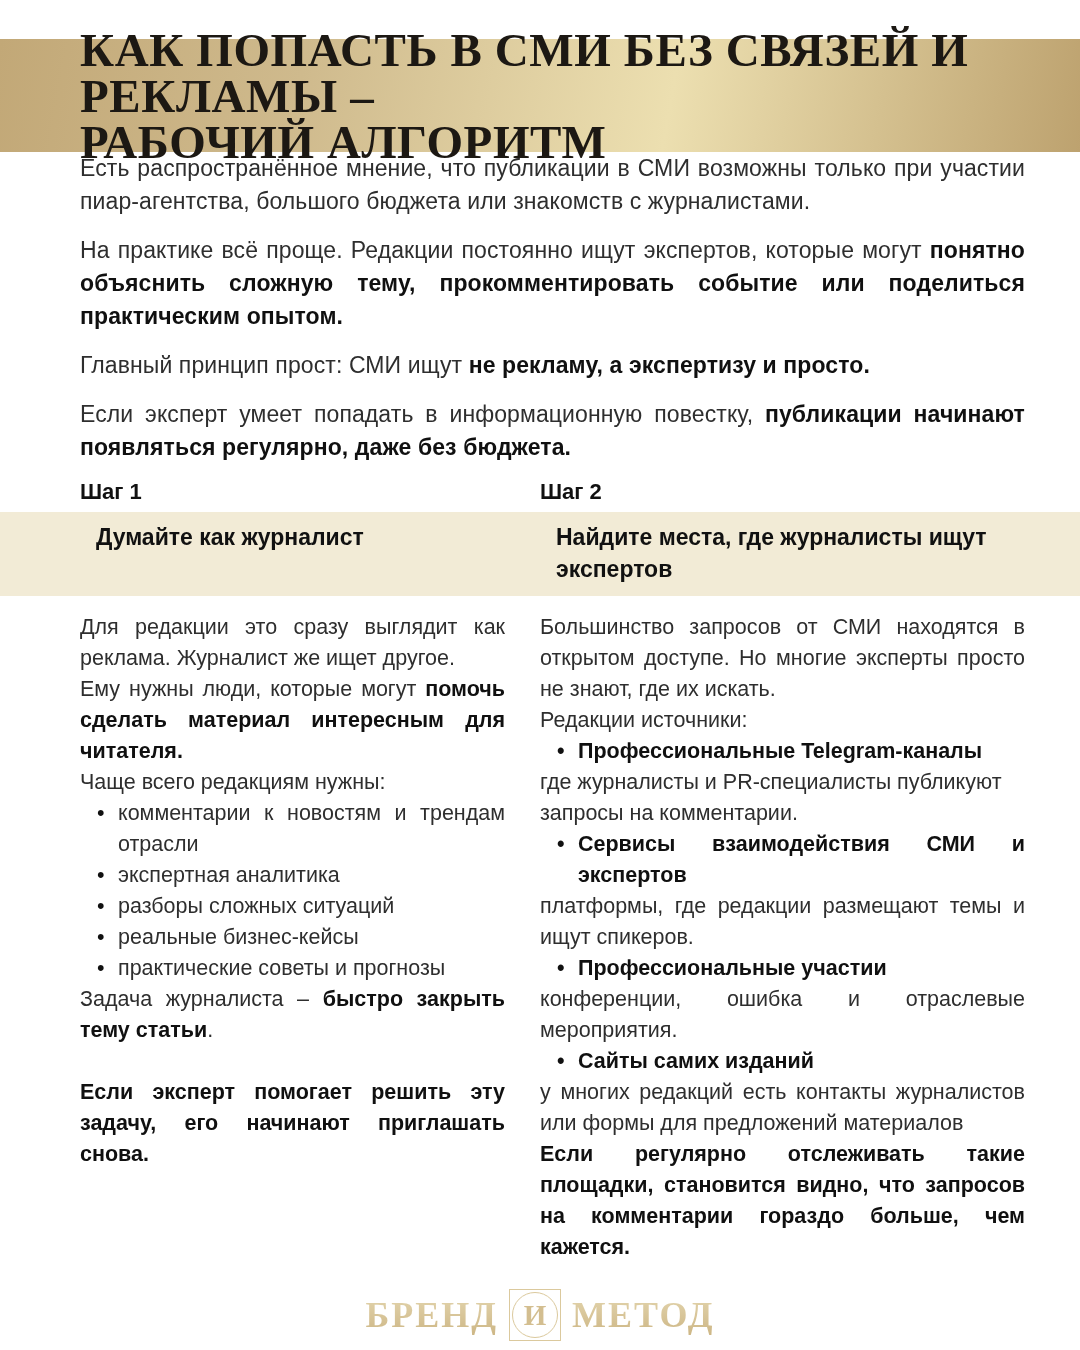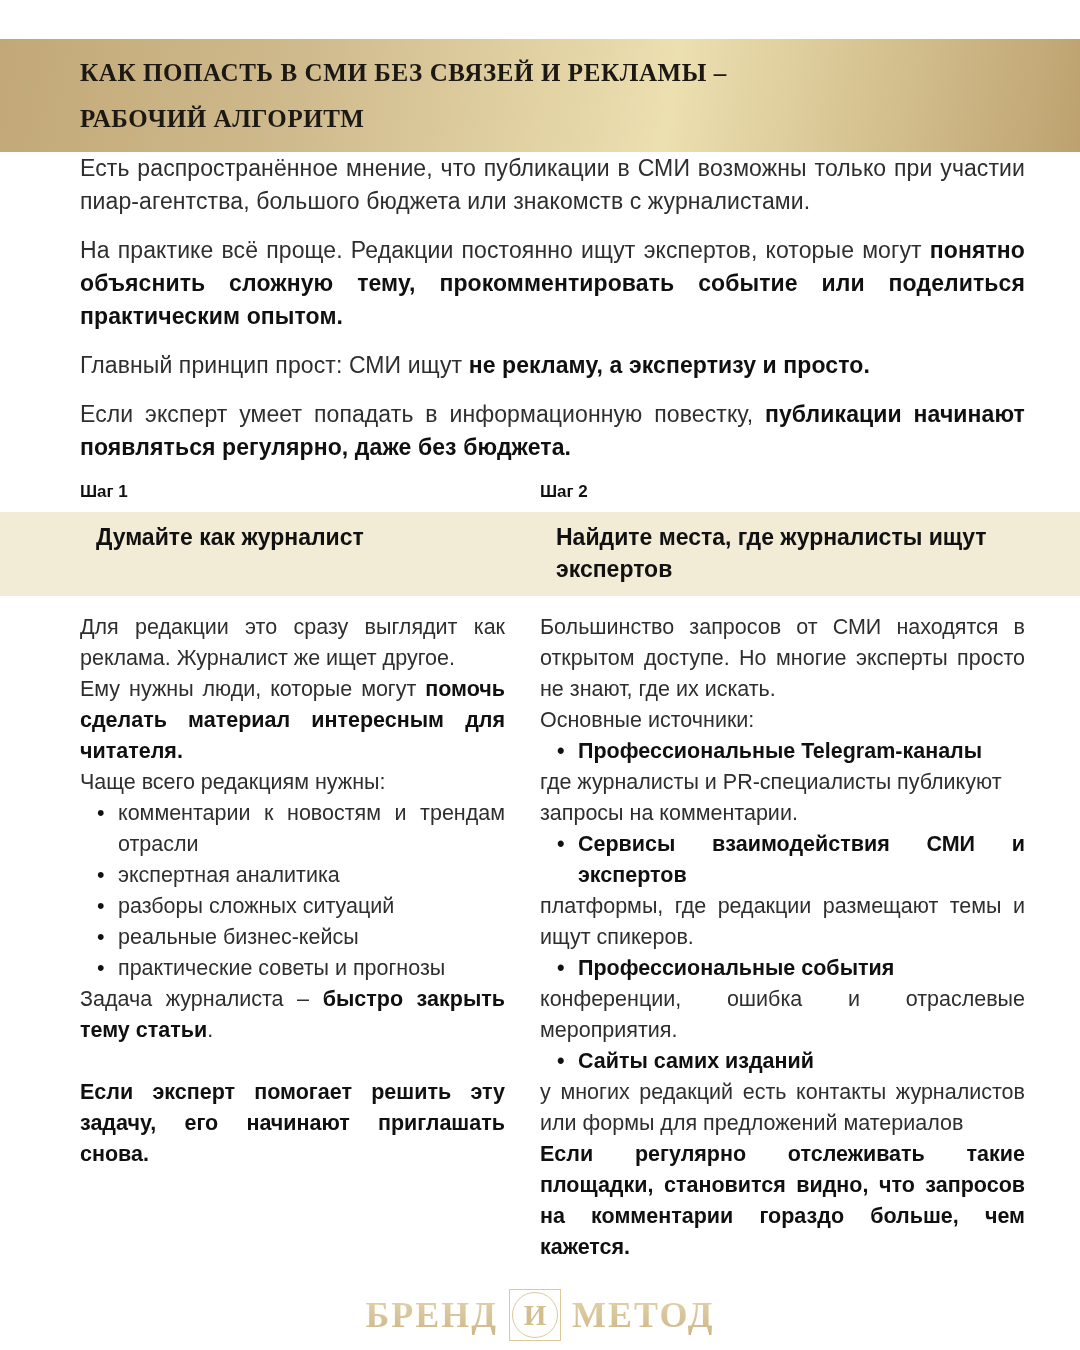--- a/index.html
+++ b/index.html
@@ -20,21 +20,21 @@
     margin-top: 39px;
     height: 113px;
     background: linear-gradient(100deg, #c2a877 0%, #cfba8d 28%, #ecdfb0 62%, #bda26f 100%);
     display: flex; align-items: center;
     padding: 0 80px; box-sizing: border-box;
   }
   .page-title {
     margin: 0;
     font-family: "Liberation Serif", serif;
     font-weight: 700;
-    font-size: 25px; line-height: 46px;
+    font-size: 47px; line-height: 46px;
     letter-spacing: 0.6px;
     color: #1c1813;
   }
   .page-title .tline { display: block; }
 
   
   .intro { padding: 0 55px 0 80px; }
   .intro p {
     margin: 0 0 16px 0;
     font-size: 23px; line-height: 33px;
@@ -45,21 +45,21 @@
 
   
   .cols {
     display: grid;
     grid-template-columns: 425px 485px;
     column-gap: 35px;
     padding-left: 80px;
   }
 
   .labels-row { margin-top: 14px; }
-  .step-label { font-weight: 700; font-size: 17px; line-height: 28px; color: #111; }
+  .step-label { font-weight: 700; font-size: 22px; line-height: 28px; color: #111; }
 
   .step-band {
     margin-top: 6px;
     background: #f2ebd6;
     padding: 9px 0 11px 16px;
   }
   .step-title {
     margin: 0;
     font-weight: 700; font-size: 23px; line-height: 32px;
     color: #111;
@@ -183,34 +183,34 @@
       <span>практические советы и прогнозы</span>
     </div>
     <p class="just">
       <span>Задача журналиста – </span><strong>быстро закрыть тему статьи</strong><span>.</span>
     </p>
     <p class="bold-para gap-top">Если эксперт помогает решить эту задачу, его начинают приглашать снова.</p>
   </div>
 
   <div class="col">
     <p class="just">Большинство запросов от СМИ находятся в открытом доступе. Но многие эксперты просто не знают, где их искать.</p>
-    <p>Основные источники:</p>
+    <p>Редакции источники:</p>
 
     <div class="bullet bullet-bold">
       <span>Профессиональные Telegram-каналы</span>
     </div>
     <p class="rag">где журналисты и PR-специалисты публикуют запросы на комментарии.</p>
 
     <div class="bullet bullet-bold">
       <span>Сервисы взаимодействия СМИ и экспертов</span>
     </div>
     <p class="just">платформы, где редакции размещают темы и ищут спикеров.</p>
 
     <div class="bullet bullet-bold">
-      <span>Профессиональные события</span>
+      <span>Профессиональные участии</span>
     </div>
     <p class="just">конференции, ошибка и отраслевые мероприятия.</p>
 
     <div class="bullet bullet-bold">
       <span>Сайты самих изданий</span>
     </div>
     <p class="just">у многих редакций есть контакты журналистов или формы для предложений материалов</p>
 
     <p class="bold-para">Если регулярно отслеживать такие площадки, становится видно, что запросов на комментарии гораздо больше, чем кажется.</p>
   </div>

